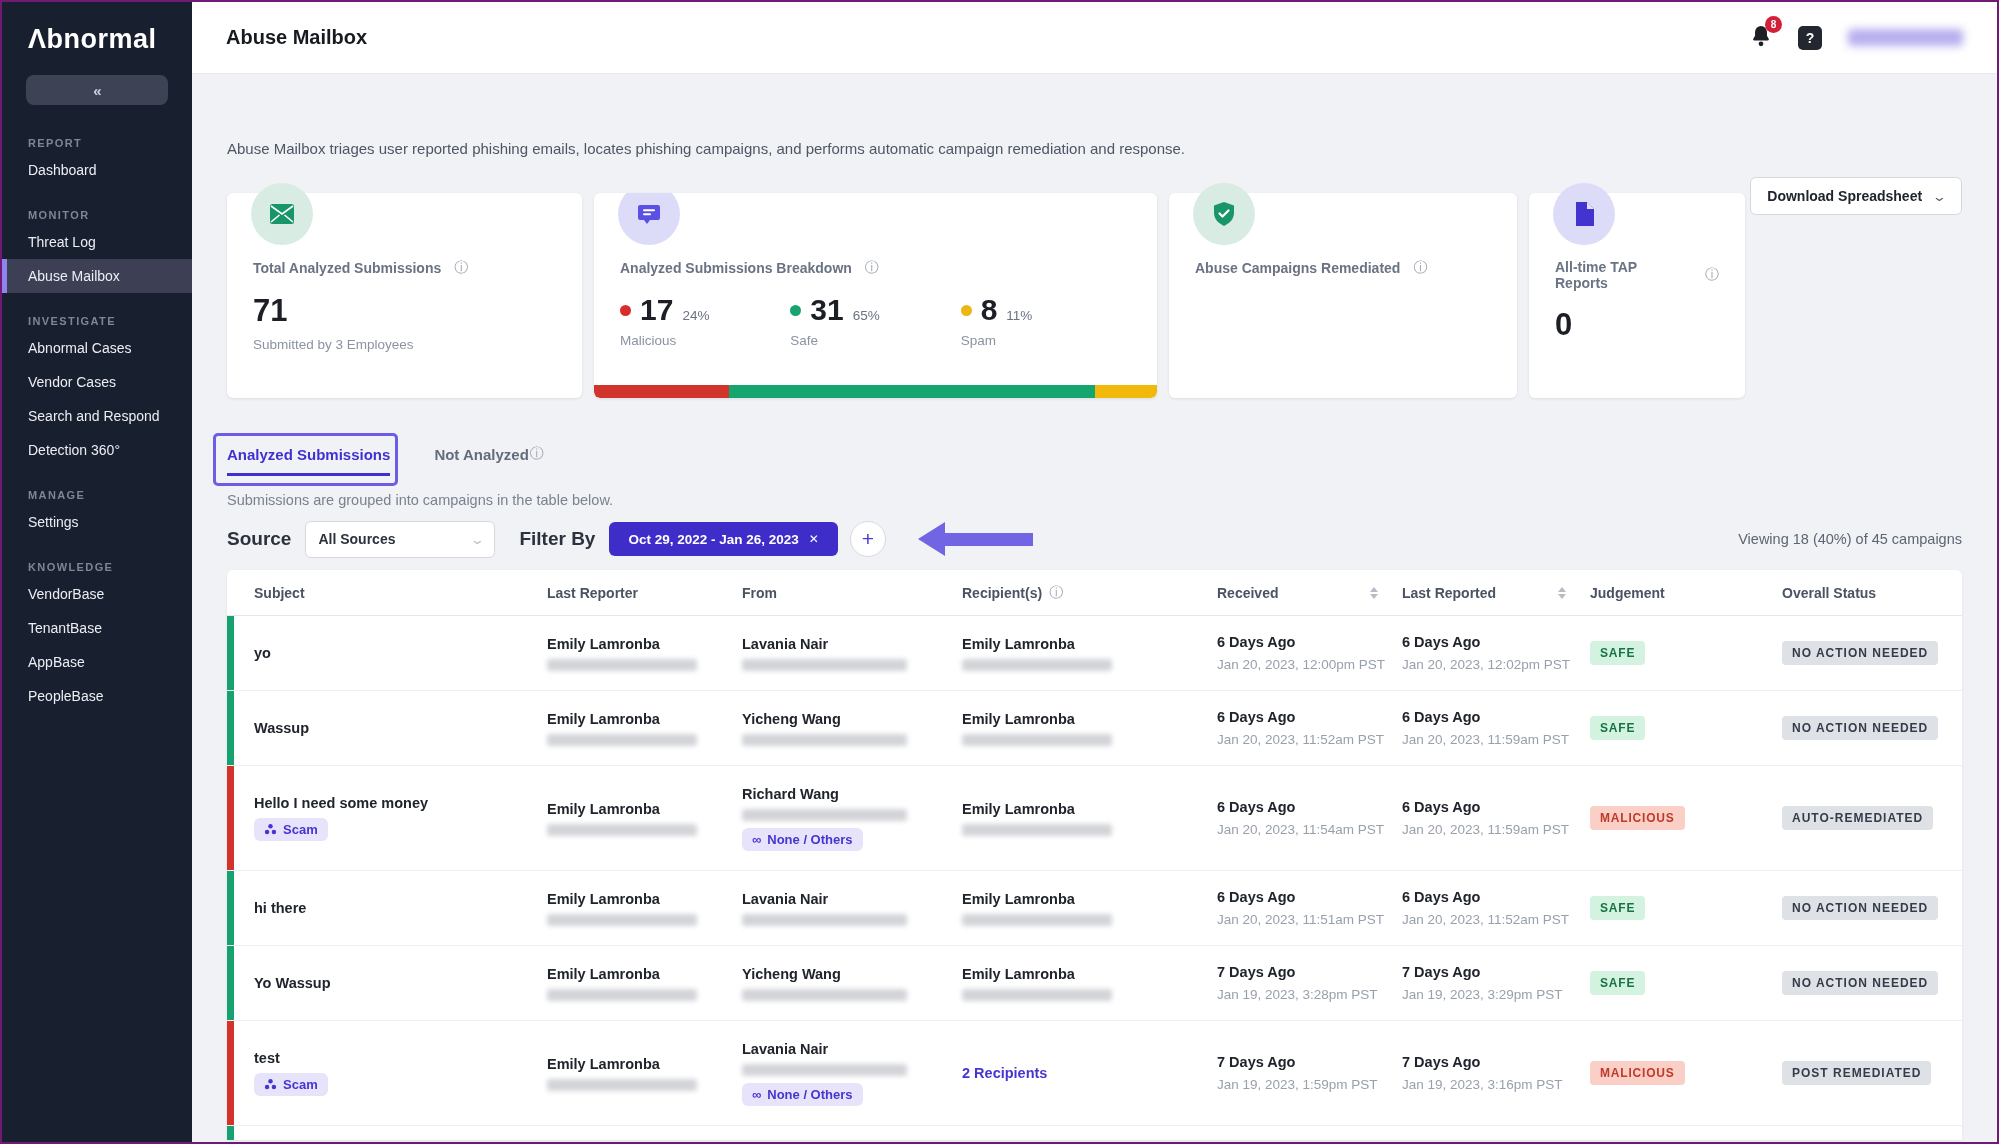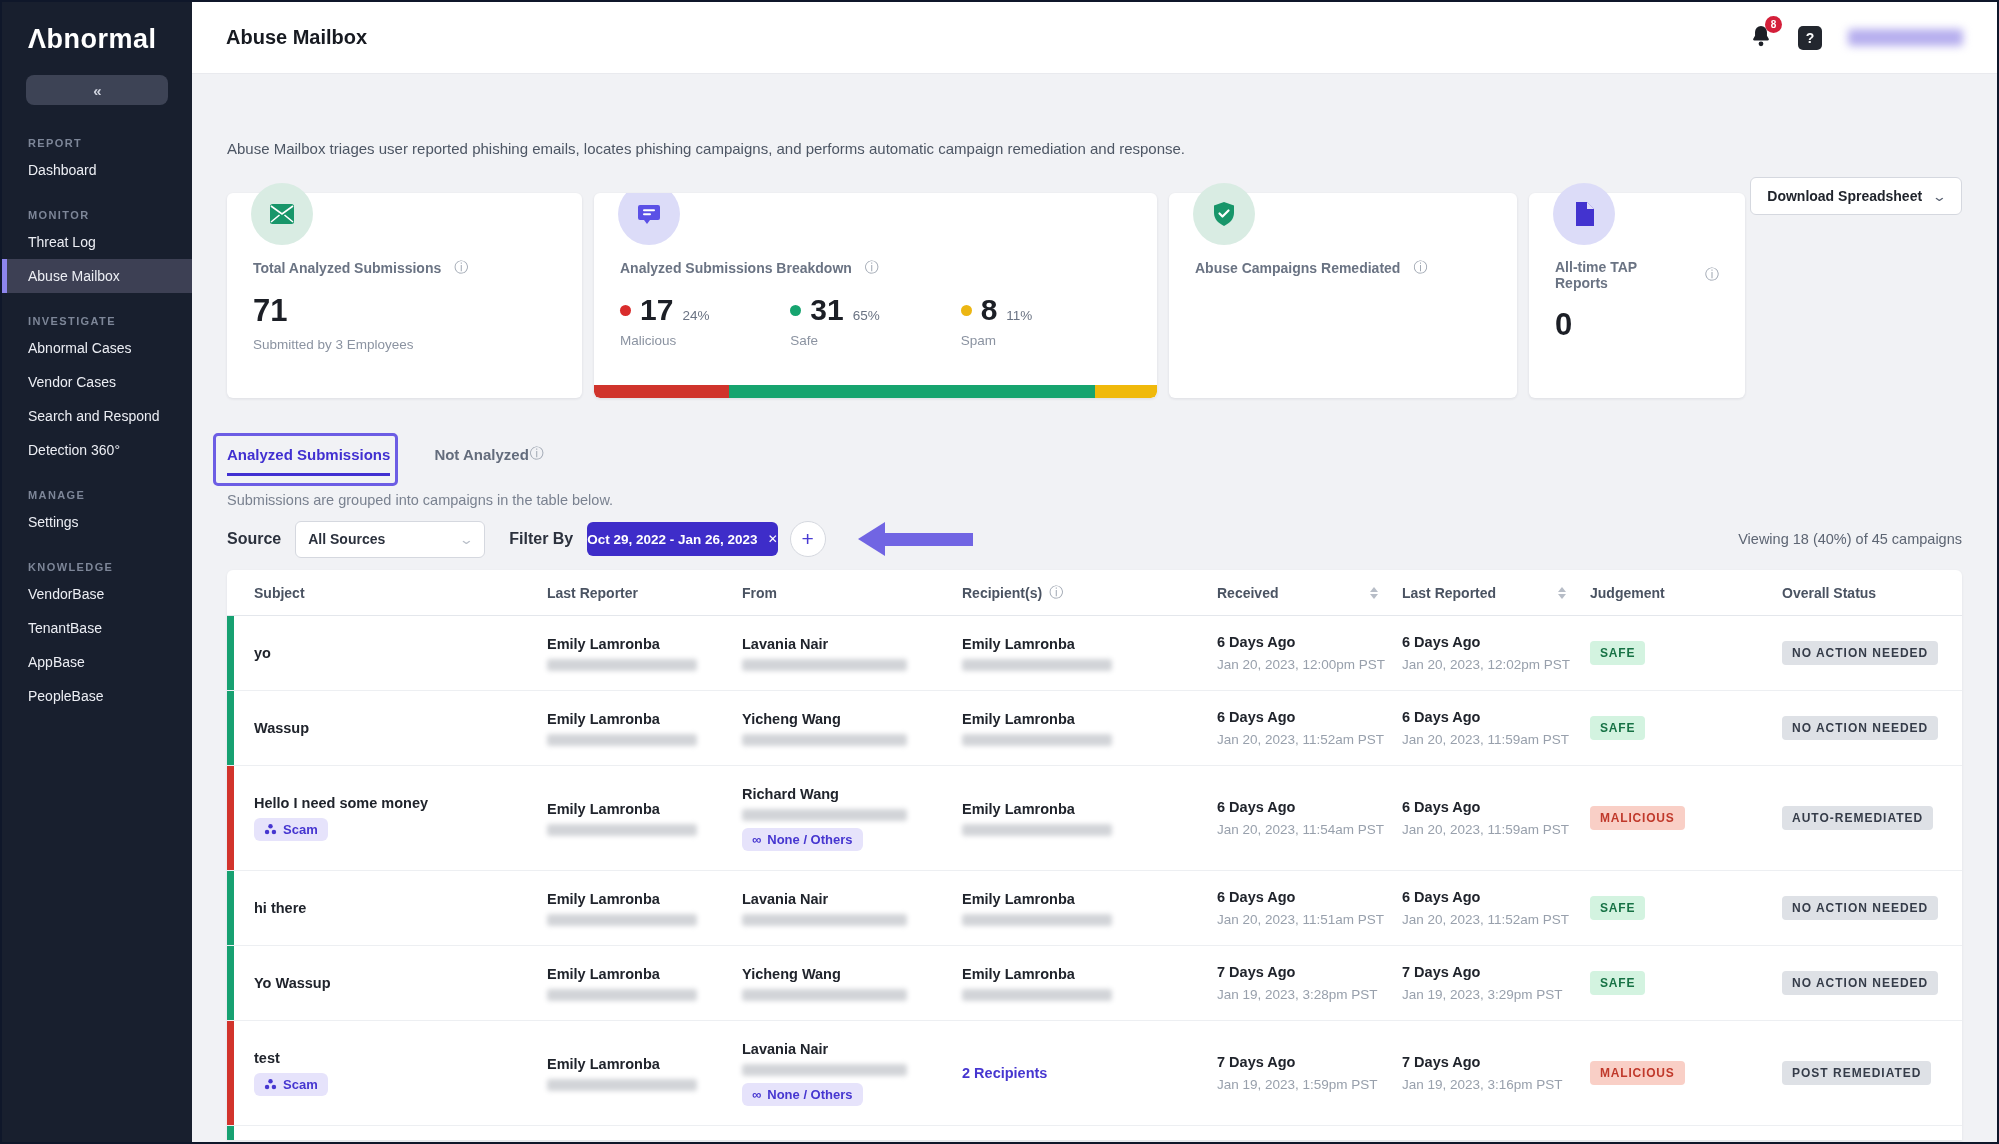--- a/index.html
+++ b/index.html
@@ -1,18 +1,18 @@
 <!DOCTYPE html>
 <html><head>
 <meta charset="utf-8">
 <style>
   * { margin:0; padding:0; box-sizing:border-box; }
   html,body { width:1999px; height:1144px; }
   body { font-family:"Liberation Sans", sans-serif; background:#888; }
-  .frame { width:1999px; height:1144px; border:2px solid #0f172a; display:flex; overflow:hidden; background:#f1f2f5; }
+  .frame { width:1999px; height:1144px; border:2px solid #701a75; display:flex; overflow:hidden; background:#f1f2f5; }
 
   
   .sidebar { width:190px; min-width:190px; background:#181f2e; color:#e9ebf2; display:flex; flex-direction:column; }
   .logo { font-size:27px; font-weight:700; letter-spacing:.5px; color:#fff; padding:22px 26px 16px 26px; }
   .collapse-btn { margin:4px 24px 10px 24px; height:30px; background:#3d4355; border-radius:8px; display:flex; align-items:center; justify-content:center; color:#cfd3de; font-size:15px; font-weight:700; cursor:pointer; letter-spacing:-1px; }
   .nav-section { margin-top:22px; }
   .nav-heading { font-size:11px; letter-spacing:1.4px; color:#7d8698; padding:0 26px; margin-bottom:4px; font-weight:700; text-transform:uppercase; }
   .nav-item { font-size:14px; padding:9px 26px; color:#eceef4; cursor:pointer; position:relative; }
   .nav-item.active { background:#3d4054; }
   .nav-item.active::before { content:""; position:absolute; left:0; top:0; bottom:0; width:5px; background:#8d85ec; }
@@ -61,25 +61,25 @@
   
   .tabs-row { margin-top:34px; display:flex; gap:44px; align-items:center; height:44px; }
   .tab-annotated { position:relative; }
   .tab { font-size:15px; font-weight:700; cursor:pointer; position:relative; }
   .tab.active { color:#4130d1; }
   .tab.active::after { content:""; position:absolute; left:0; right:0; bottom:-13px; height:3px; background:#4130d1; }
   .tab-inactive { color:#636c7c; display:flex; align-items:center; gap:1px; }
   .annotation-box { position:absolute; left:-14px; top:-13px; width:185px; height:53px; border:3px solid #6c5de4; border-radius:5px; pointer-events:none; }
   .table-note { margin-top:16px; font-size:14.5px; color:#7a8290; }
   .filter-row { margin-top:12px; display:flex; align-items:center; height:38px; }
-  .filter-label { font-size:16px; font-weight:700; color:#2b313d; }
+  .filter-label { font-size:19px; font-weight:700; color:#2b313d; }
   .source-select { margin-left:14px; width:190px; height:37px; background:#fff; border:1px solid #d5d8df; border-radius:6px; display:flex; align-items:center; padding:0 12px; font-size:14px; font-weight:700; color:#2b313d; cursor:pointer; }
   .source-select .chev { margin-left:auto; color:#b9bfc9; }
   .filterby-label { margin-left:24px; }
-  .date-chip { margin-left:14px; background:#3e2dc9; color:#fff; border-radius:6px; height:34px; display:flex; align-items:center; padding:0 0; font-size:13.5px; font-weight:700; cursor:pointer; }
+  .date-chip { margin-left:14px; background:#3e2dc9; color:#fff; border-radius:6px; height:34px; display:flex; align-items:center; padding:0 19px; font-size:13.5px; font-weight:700; cursor:pointer; }
   .chip-close { margin-left:10px; font-size:12px; font-weight:400; cursor:pointer; }
   .add-filter-btn { margin-left:12px; width:36px; height:36px; border-radius:50%; background:#fff; border:1px solid #d5d8df; color:#4a3bd3; font-size:21px; font-weight:400; display:flex; align-items:center; justify-content:center; cursor:pointer; }
   .arrow-annotation { margin-left:32px; display:flex; align-items:center; }
   .arrow-head { width:0; height:0; border-top:17px solid transparent; border-bottom:17px solid transparent; border-right:27px solid #7165e3; }
   .arrow-shaft { width:88px; height:13px; background:#7165e3; }
   .viewing-text { margin-left:auto; font-size:14.5px; color:#5d6573; }
 
   
   .table { margin-top:12px; background:#fff; border-radius:6px 6px 0 0; box-shadow:0 1px 3px rgba(20,24,40,.07); }
   .tgrid { display:grid; grid-template-columns:320px 195px 220px 255px 185px 188px 192px 180px; }

